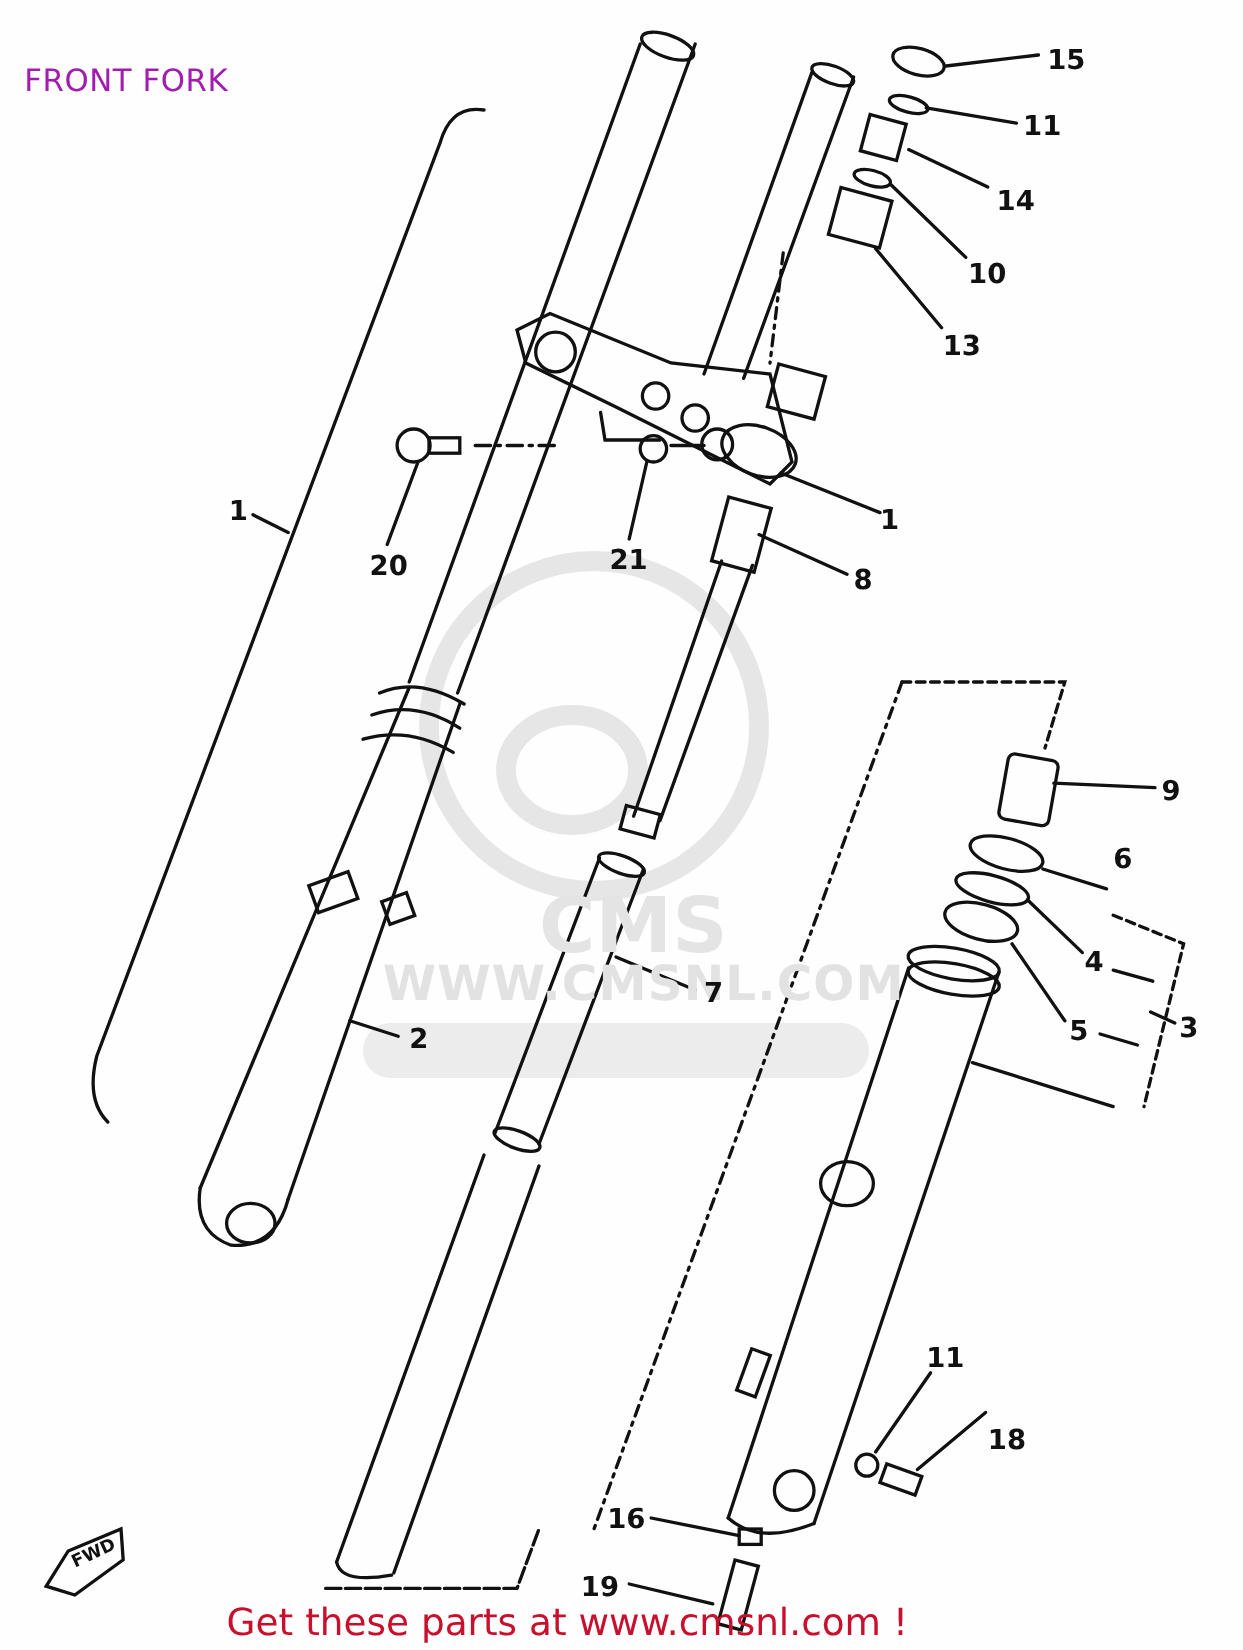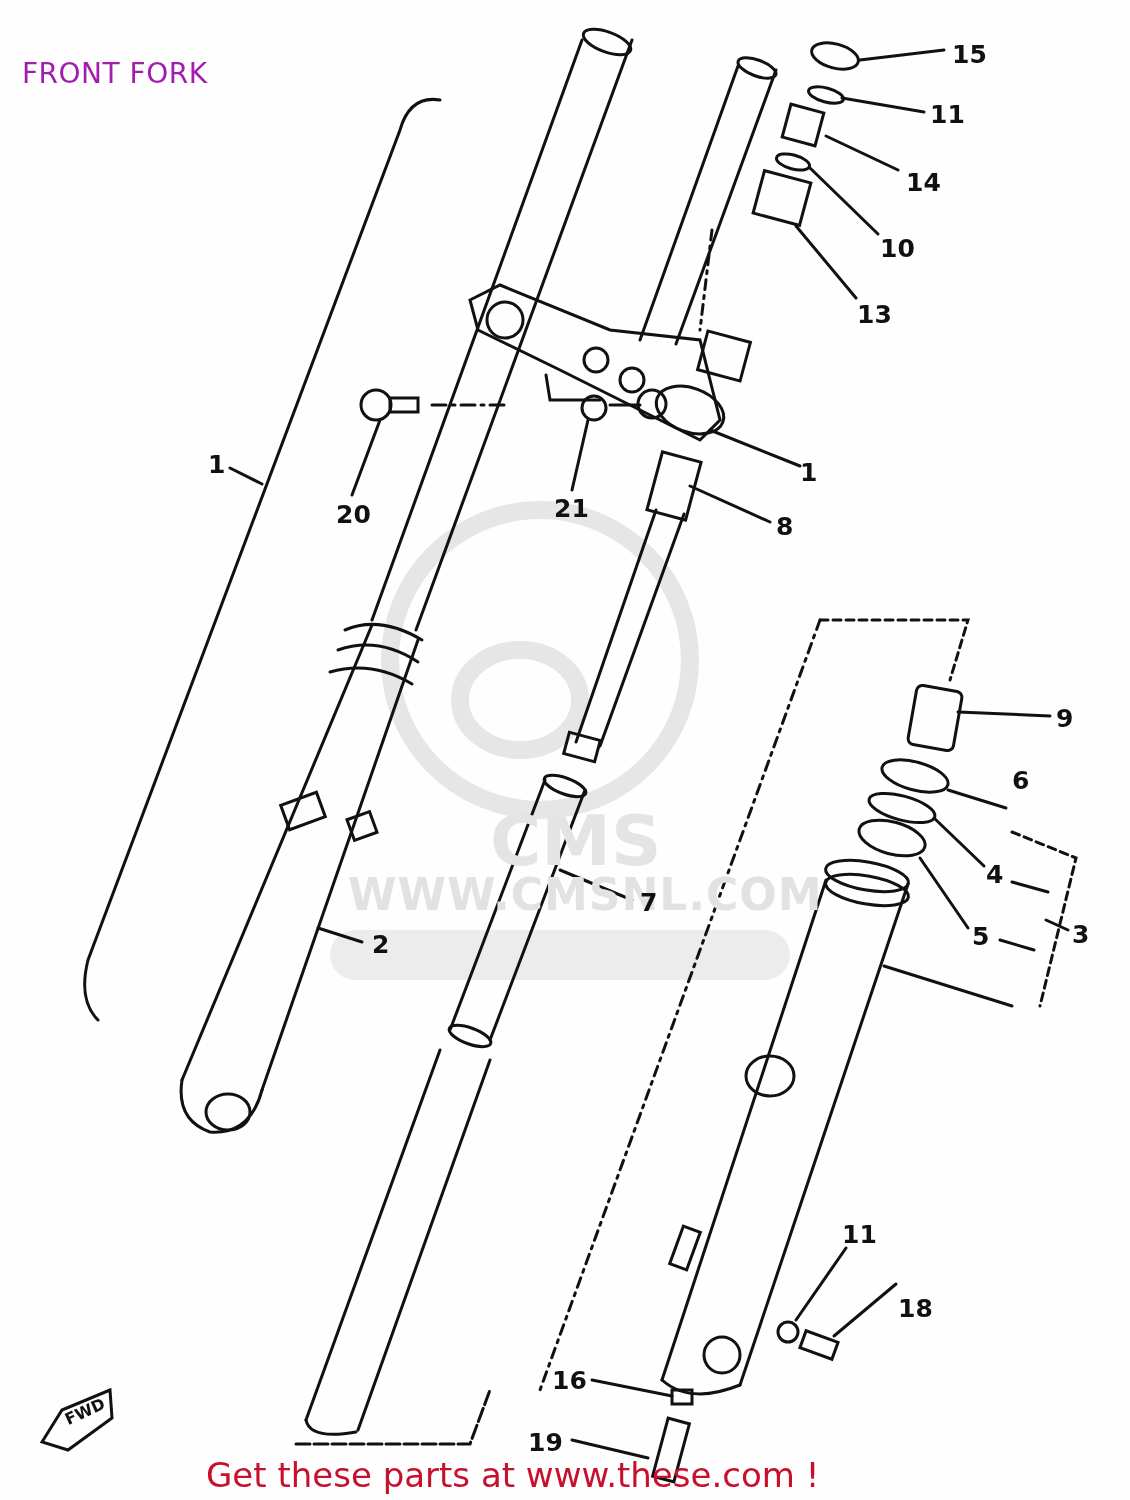--- a/index.html
+++ b/index.html
@@ -158,13 +158,13 @@
   <span class="callout" style="left:906px; top:170px;">14</span>
   <span class="callout" style="left:952px; top:42px;">15</span>
   <span class="callout" style="left:552px; top:1368px;">16</span>
   <span class="callout" style="left:842px; top:1222px;">11</span>
   <span class="callout" style="left:898px; top:1296px;">18</span>
   <span class="callout" style="left:528px; top:1430px;">19</span>
   <span class="callout" style="left:336px; top:502px;">20</span>
   <span class="callout" style="left:554px; top:496px;">21</span>
 </div>
 
-<a class="footer">Get these parts at www.these.com !</a>
+<a class="footer">Get these parts at www.cmsnl.com !</a>
 
 </body></html>

